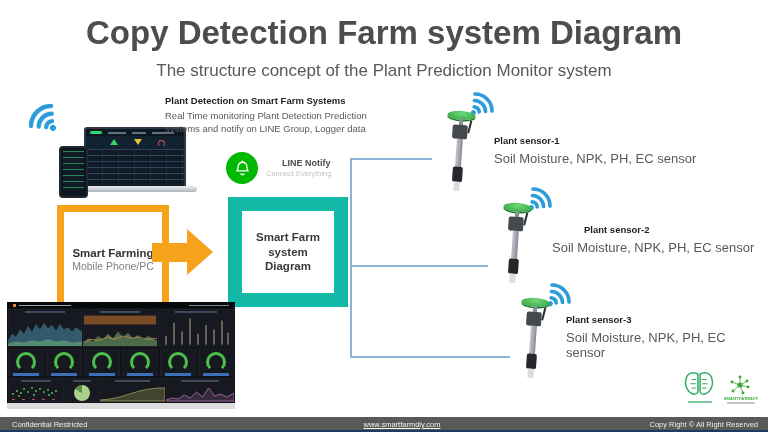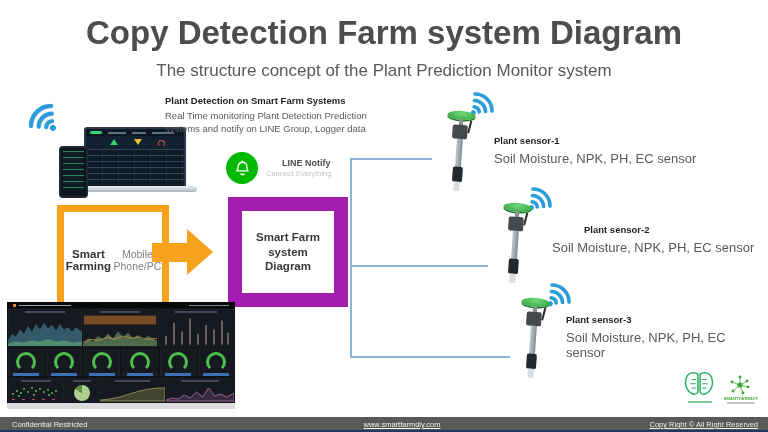--- a/index.html
+++ b/index.html
@@ -37,30 +37,30 @@
   .lt-table{height:35px;background:#101b27;
     background-image:repeating-linear-gradient(to bottom,rgba(130,170,210,.28) 0 1px,transparent 1px 6px),
                      repeating-linear-gradient(to right,rgba(130,170,210,.12) 0 1px,transparent 1px 16px);}
   .lt-base{left:69px;top:186px;width:128px;height:6px;background:linear-gradient(#eceff1,#adb5bc);border-radius:3px;}
   .phone{left:59px;top:146px;width:25px;height:48px;background:#0d151e;border:2px solid #20272e;border-radius:4px;}
   .ph-screen{margin:3px 2px;height:38px;background:#0f1b26;
     background-image:repeating-linear-gradient(to bottom,rgba(60,220,130,.55) 0 1px,transparent 1px 6px);}
 
   
   .src-box{left:57px;top:205px;width:98px;height:95px;border:7px solid #f7a21b;background:#fff;
-           display:flex;flex-direction:row;align-items:center;justify-content:center;text-align:center;}
+           display:flex;flex-direction:column;align-items:center;justify-content:center;text-align:center;}
   .src-title{font-size:11.5px;font-weight:bold;color:#333;}
   .src-sub{font-size:10.5px;color:#7f7f7f;margin-top:1px;}
 
   
   .arrow-shaft{left:152px;top:243px;width:35px;height:19px;background:#f7a21b;}
   .arrow-head{left:187px;top:229px;width:0;height:0;border-top:23px solid transparent;border-bottom:23px solid transparent;border-left:26px solid #f7a21b;}
 
   
-  .cyan-box{left:228px;top:197px;width:120px;height:110px;background:#a21caf;display:flex;align-items:center;justify-content:center;}
+  .cyan-box{left:228px;top:197px;width:120px;height:110px;background:#14b8a6;display:flex;align-items:center;justify-content:center;}
   .cyan-inner{width:92px;height:82px;background:#fff;display:flex;align-items:center;justify-content:center;}
   .cyan-label{font-size:11.5px;font-weight:bold;color:#3a3a3a;text-align:center;line-height:1.3;}
 
   
   .line-circle{left:226px;top:152px;width:32px;height:32px;border-radius:50%;background:#00b900;display:flex;align-items:center;justify-content:center;}
   .ln-title{left:266px;top:158px;font-size:9px;font-weight:600;color:#4d4d4d;margin-left:16px;}
   .ln-tag{left:266px;top:169px;font-size:7.5px;color:#c2c2c2;text-align:right;}
 
   
   .conn{background:#8ab4d8;}
@@ -408,16 +408,16 @@
           <circle cx="3" cy="8" r="1.4"></circle>
         </g>
       </svg>
   </div>
   <div class="abs logo-caption">SMARTFARMDIY</div>
   <div class="abs logo-dash2"></div>
 
   <div class="abs footer"></div>
   <div class="abs f-left" style="font-size:7.5px;color:#ededed;">Confidential Restricted</div>
   <div class="abs f-center" style="font-size:7.5px;padding-left:36px;">www.smartfarmdiy.com</div>
-  <div class="abs f-right" style="font-size:7.5px;color:#ededed;text-decoration:underline;">Copy Right © All Right Reserved</div>
+  <div class="abs f-right" style="font-size:7.5px;color:#ededed;">Copy Right © All Right Reserved</div>
   <div class="abs bottom-strip"></div>
 
 </div>
 
 </body></html>

